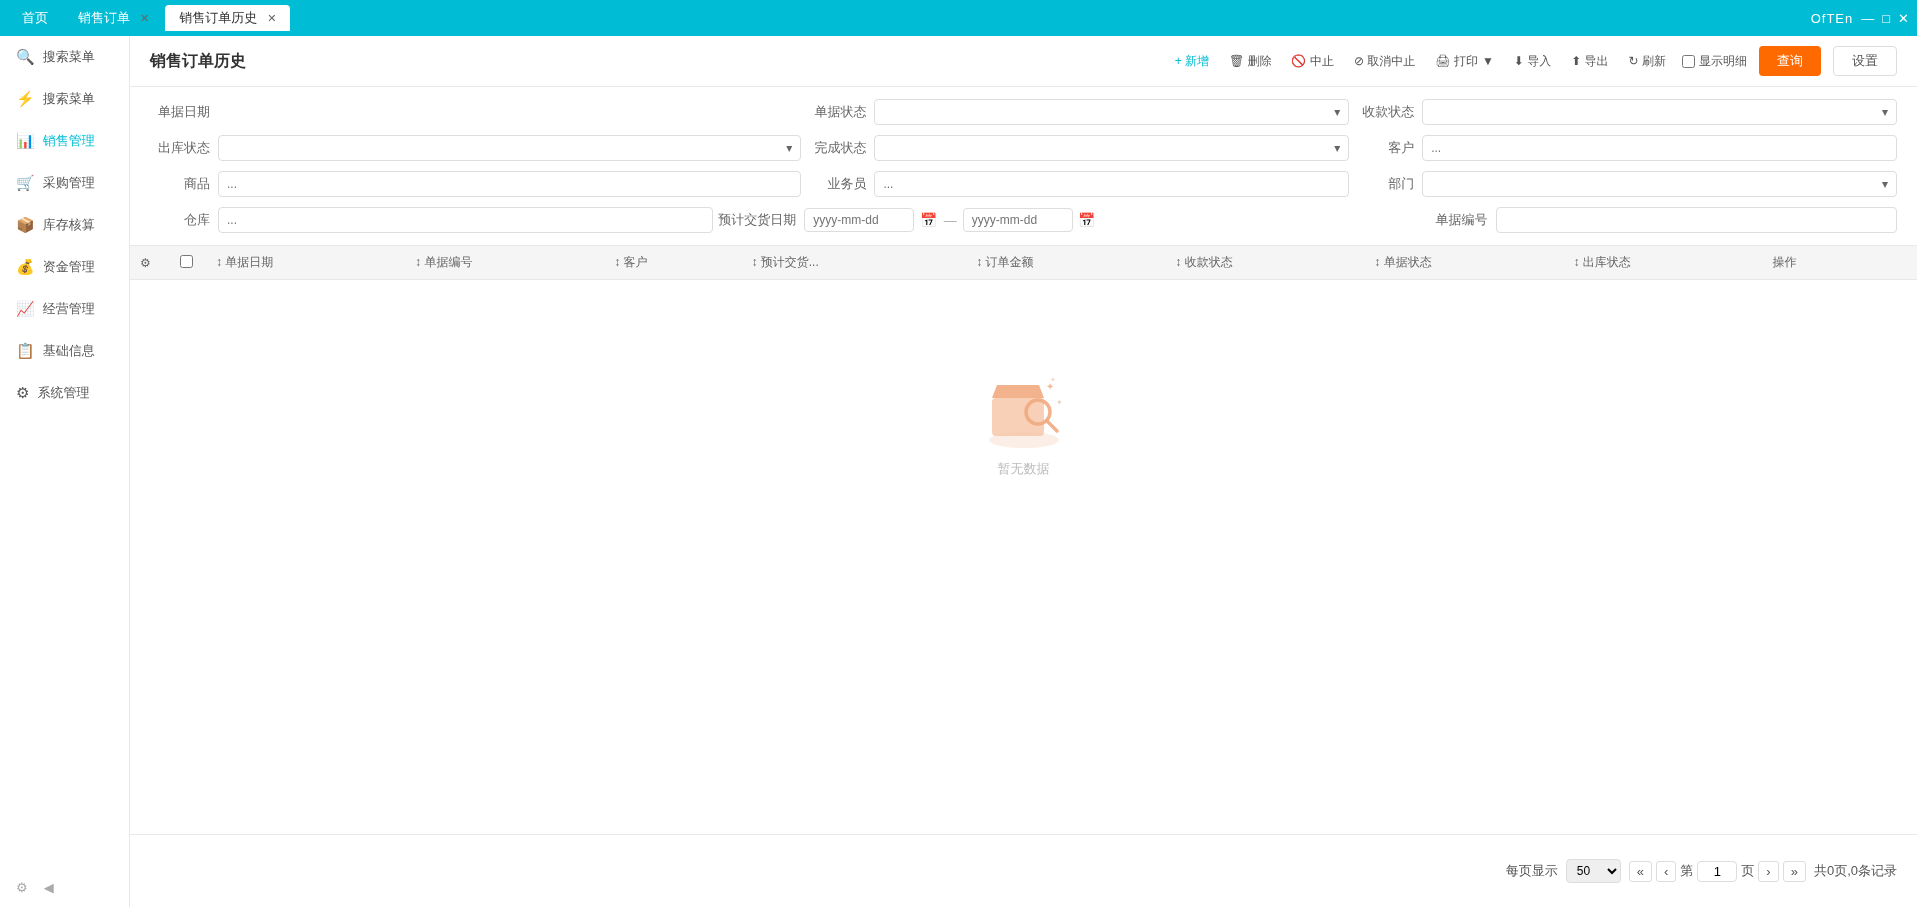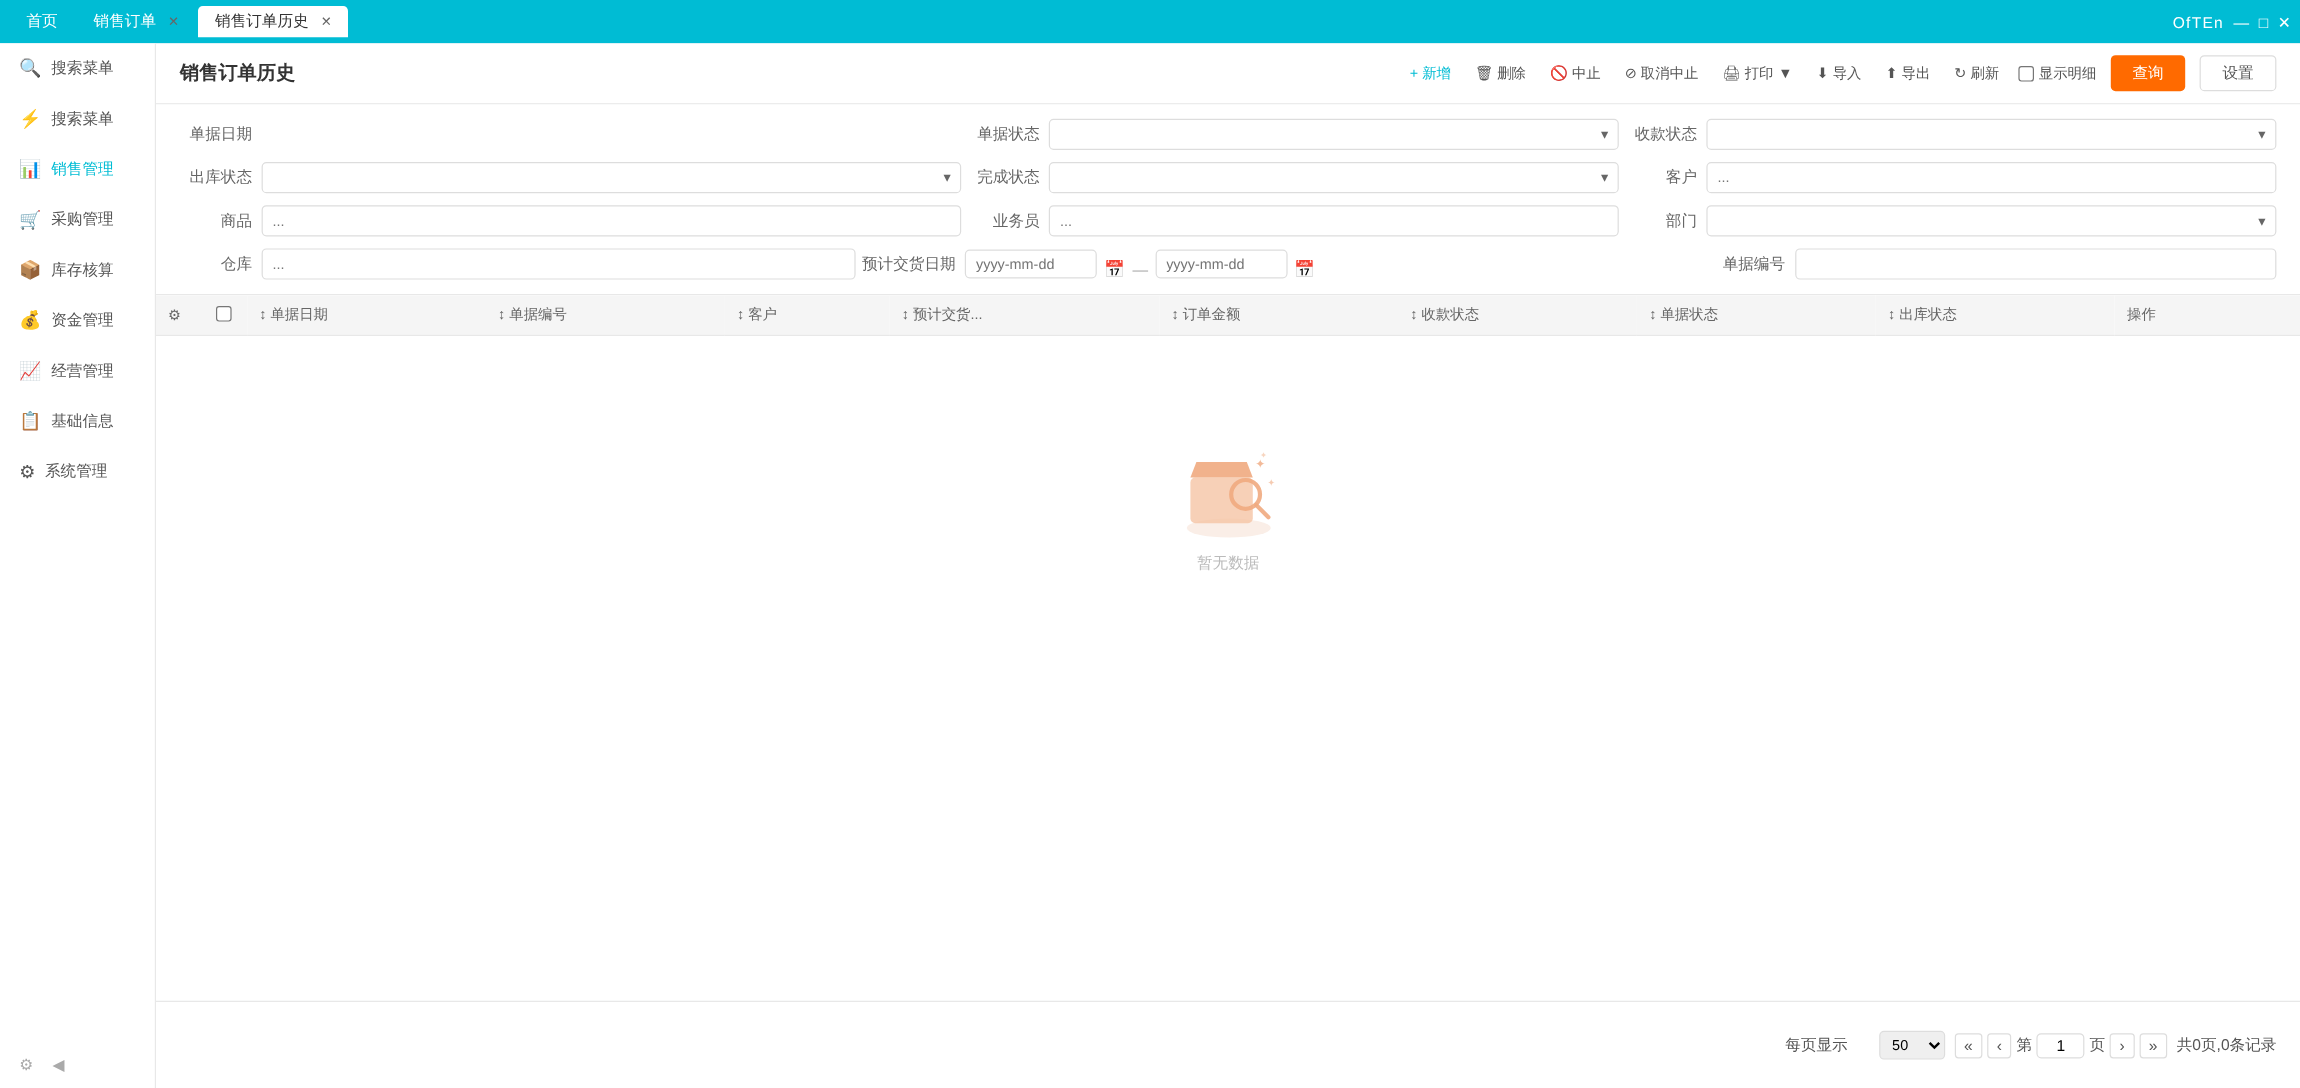--- a/index.html
+++ b/index.html
@@ -48,37 +48,37 @@
     .filter-select { width: 100%; border: 1px solid #ddd; border-radius: 4px; padding: 5px 8px; font-size: 12px; color: #666; background: #fff; display: flex; align-items: center; justify-content: space-between; cursor: pointer; }
     .filter-input { width: 100%; border: 1px solid #ddd; border-radius: 4px; padding: 5px 8px; font-size: 12px; color: #999; background: #fff; }
     .date-tag-row { display: flex; align-items: center; gap: 4px; flex-wrap: wrap; }
     .date-tag { padding: 2px 8px; border-radius: 10px; font-size: 12px; cursor: pointer; color: #666; border: 1px solid transparent; }
     .date-tag.active { background: #ff6a00; color: #fff; border-color: #ff6a00; border-radius: 10px; }
     .date-range { font-size: 12px; color: #999; margin-top: 2px; }
     .more-conditions { text-align: center; padding: 6px; color: #00bcd4; font-size: 12px; cursor: pointer; display: flex; align-items: center; justify-content: center; gap: 4px; }
 
     
     .date-filter-col { display: flex; flex-direction: column; gap: 2px; }
-    .date-picker-row { display: flex; align-items: flex-end; gap: 6px; }
+    .date-picker-row { display: flex; align-items: center; gap: 6px; }
     .date-input { border: 1px solid #ddd; border-radius: 4px; padding: 4px 8px; font-size: 12px; color: #999; width: 110px; }
     .calendar-icon { color: #aaa; font-size: 14px; cursor: pointer; }
     .dash { color: #aaa; }
 
     
     .table-area { flex: 1; overflow-y: auto; background: #fff; padding: 0; }
     .data-table { width: 100%; border-collapse: collapse; }
     .data-table th { background: #f5f5f5; border-bottom: 1px solid #e8e8e8; padding: 8px 10px; text-align: left; font-size: 12px; color: #666; font-weight: normal; white-space: nowrap; }
     .table-settings-col { width: 40px; }
     .table-checkbox-col { width: 36px; }
     .empty-state { display: flex; flex-direction: column; align-items: center; justify-content: center; padding: 80px 0 40px; }
     .empty-text { color: #bbb; font-size: 13px; }
 
     
     .pagination-bar { background: #fff; border-top: 1px solid #e8e8e8; padding: 24px 20px; display: flex; align-items: center; justify-content: flex-end; gap: 8px; font-size: 13px; color: #555; flex-shrink: 0; }
-    .page-size-select { border: 1px solid #ddd; border-radius: 4px; padding: 3px 6px; font-size: 12px; cursor: pointer; margin-left: 18px; }
+    .page-size-select { border: 1px solid #ddd; border-radius: 4px; padding: 3px 6px; font-size: 12px; cursor: pointer; }
     .page-nav { display: flex; align-items: center; gap: 4px; }
     .page-nav-btn { border: 1px solid #ddd; background: #fff; padding: 2px 7px; cursor: pointer; border-radius: 3px; font-size: 13px; color: #555; }
     .page-input { border: 1px solid #ddd; border-radius: 4px; padding: 2px 6px; width: 40px; text-align: center; font-size: 13px; }
 
     
     .empty-svg { width: 120px; height: 100px; }
   </style>
 </head>
 <body>
 

